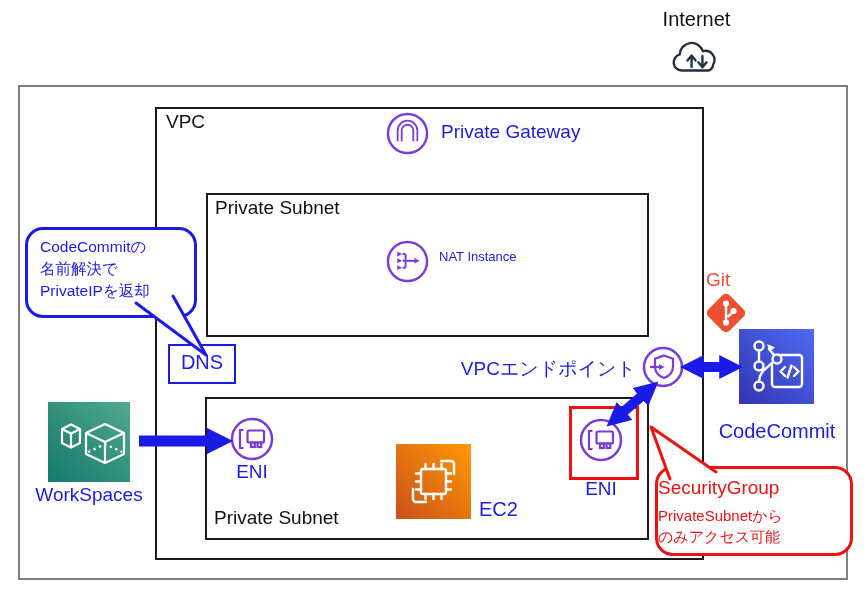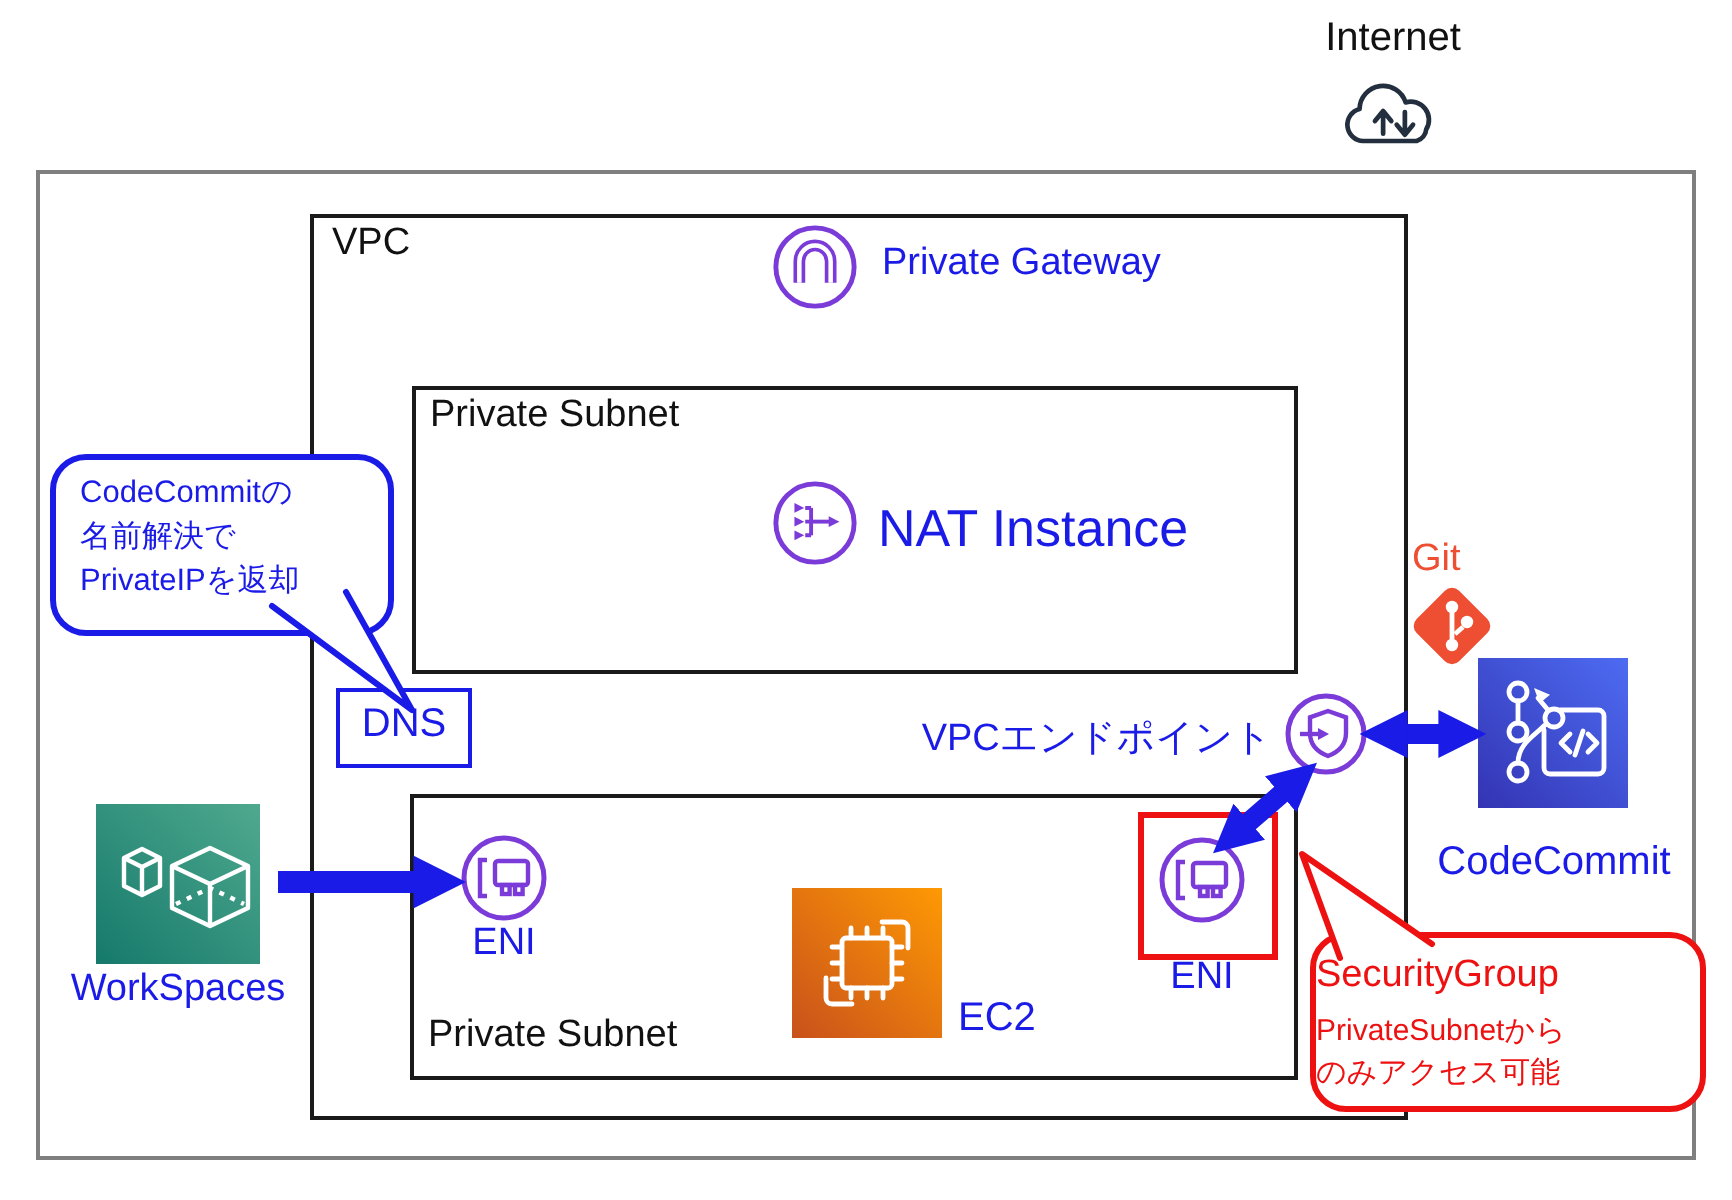--- a/index.html
+++ b/index.html
@@ -57,21 +57,21 @@
         <path d="M12.5,12.8 l5,2.5 l-5,2.5 z" stroke="none"></path>
         <path d="M12.5,19.8 l5,2.5 l-5,2.5 z" stroke="none"></path>
         <path d="M12.5,26.8 l5,2.5 l-5,2.5 z" stroke="none"></path>
         <path d="M18,15.3 H21 M18,22.3 H21 M18,29.3 H21" fill="none"></path>
         <path d="M21,15.3 V29.3" fill="none"></path>
         <path d="M21,22.3 H30.5" fill="none"></path>
         <path d="M30,19.5 l5.5,2.8 l-5.5,2.8 z" stroke="none"></path>
       </g>
     </svg>
   </div>
-  <div class="lbl blue" style="left:439px;top:249px;font-size:26px;">NAT Instance</div>
+  <div class="lbl blue" style="left:439px;top:249px;font-size:13px;">NAT Instance</div>
 
   <div class="bubble" style="left:25px;top:227px;width:154px;height:79px;padding:6px 0 0 12px;">
     <p class="blue" style="font-size:15.5px;">CodeCommitの</p>
     <p class="blue" style="font-size:15.5px;">名前解決で</p>
     <p class="blue" style="font-size:15.5px;">PrivateIPを返却</p>
   </div>
 
   <div class="box" style="left:168px;top:344px;width:64px;height:36px;border:2px solid #1b1be8;z-index:2;">
     <div class="blue" style="text-align:center;font-size:20px;margin-top:5px;">DNS</div>
   </div>

